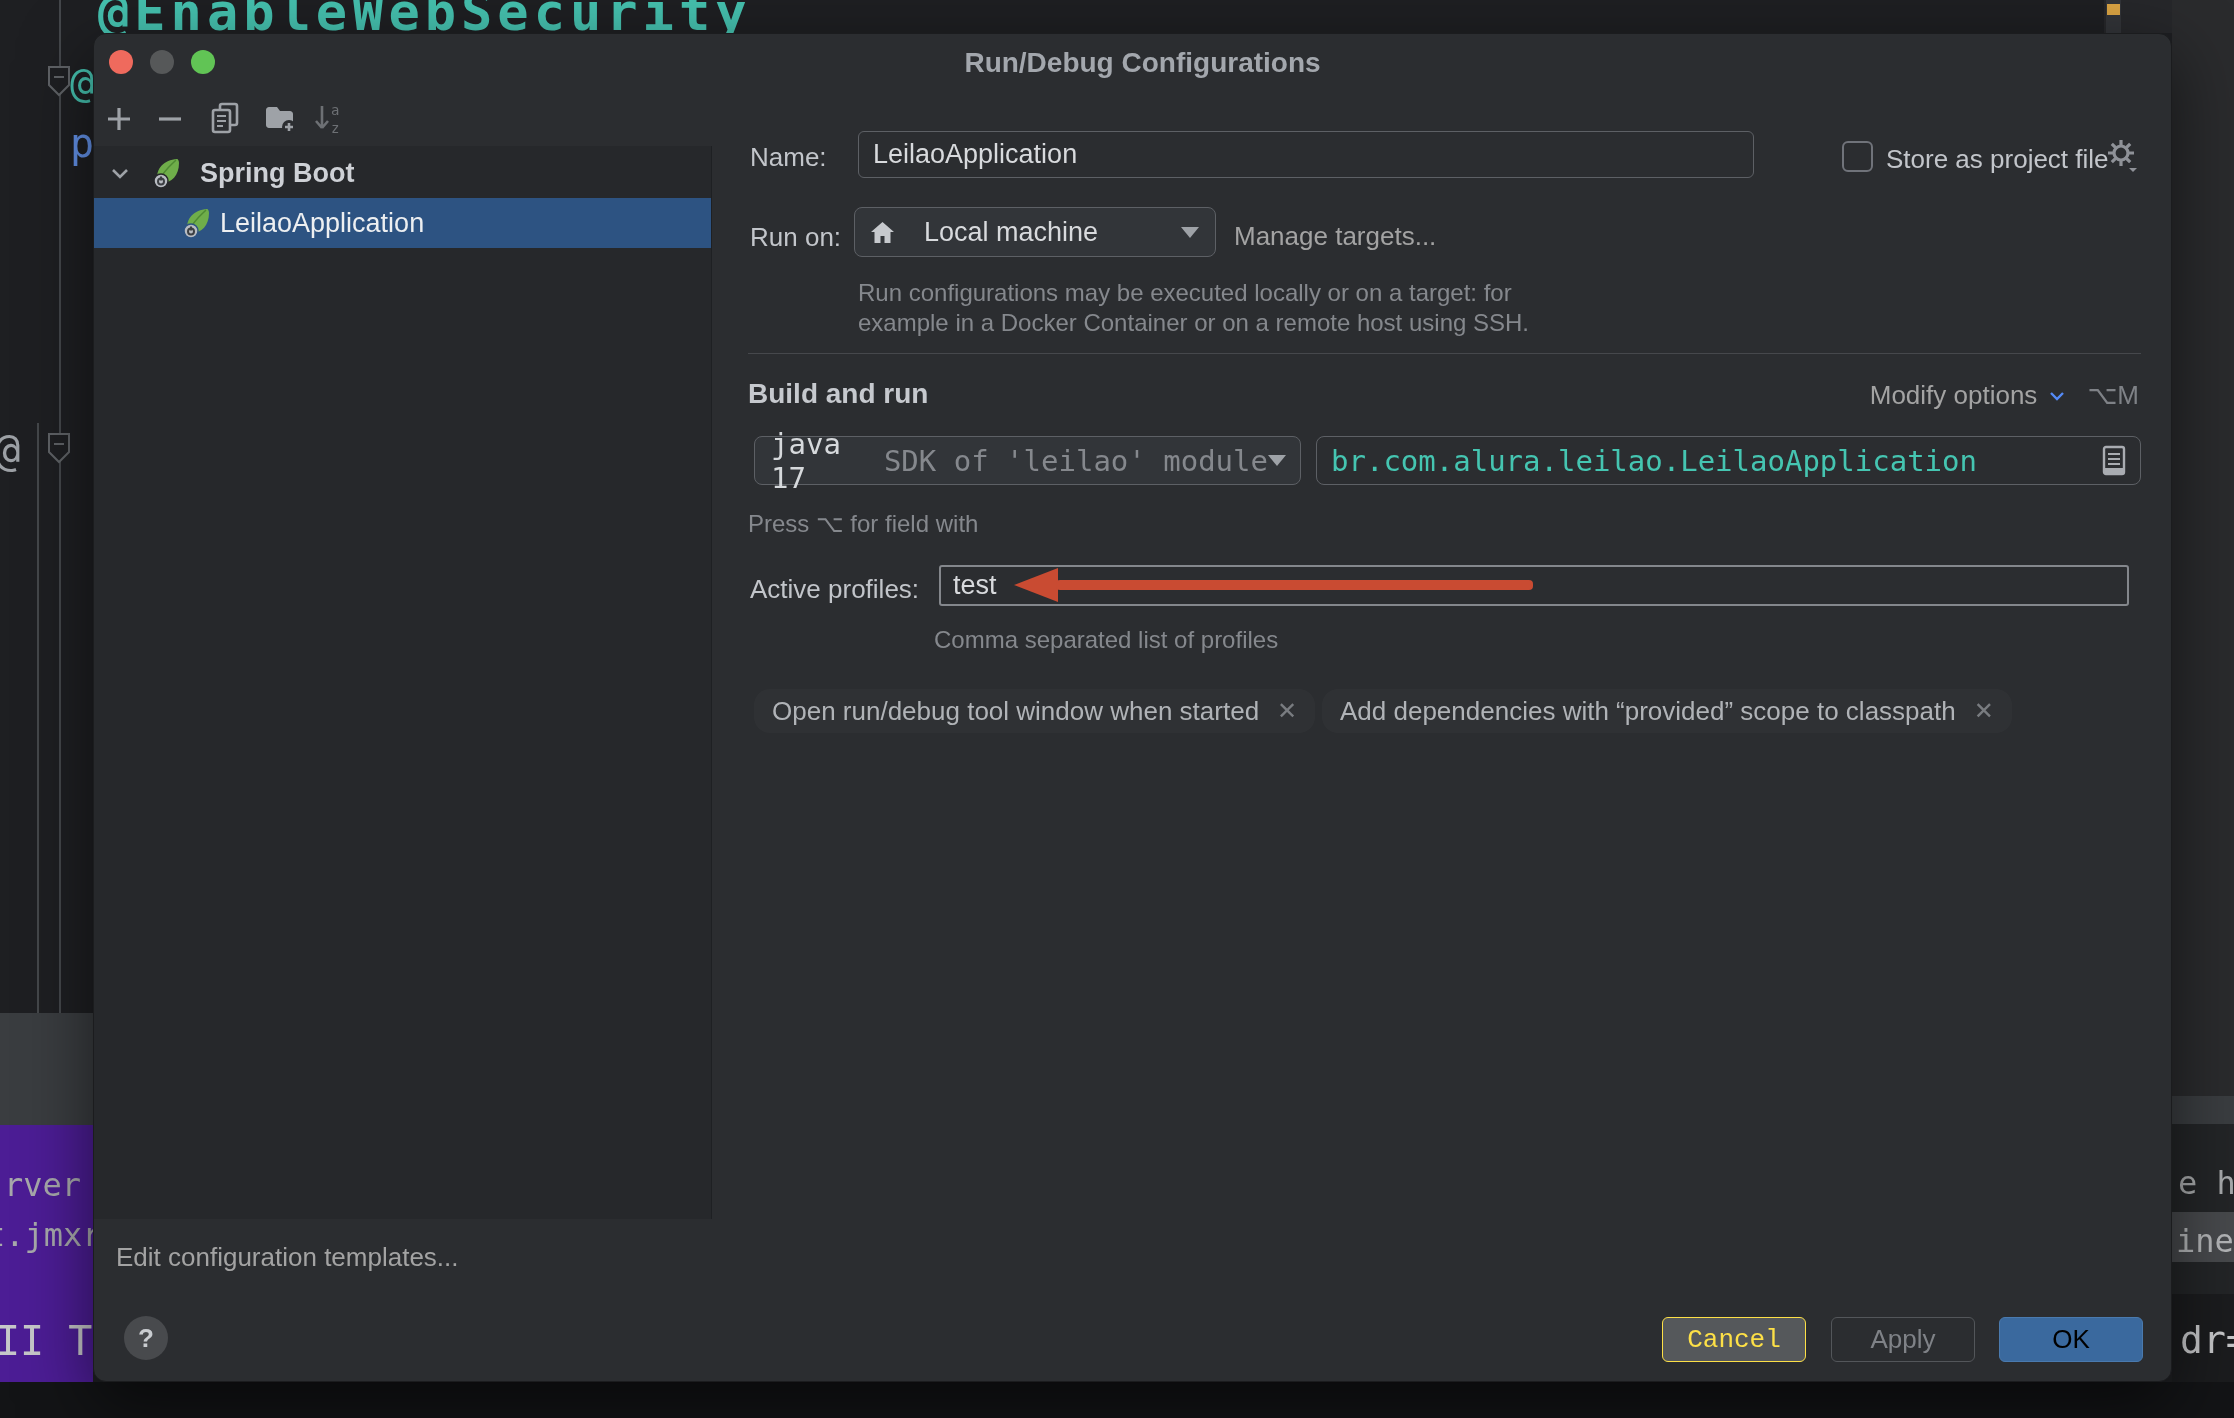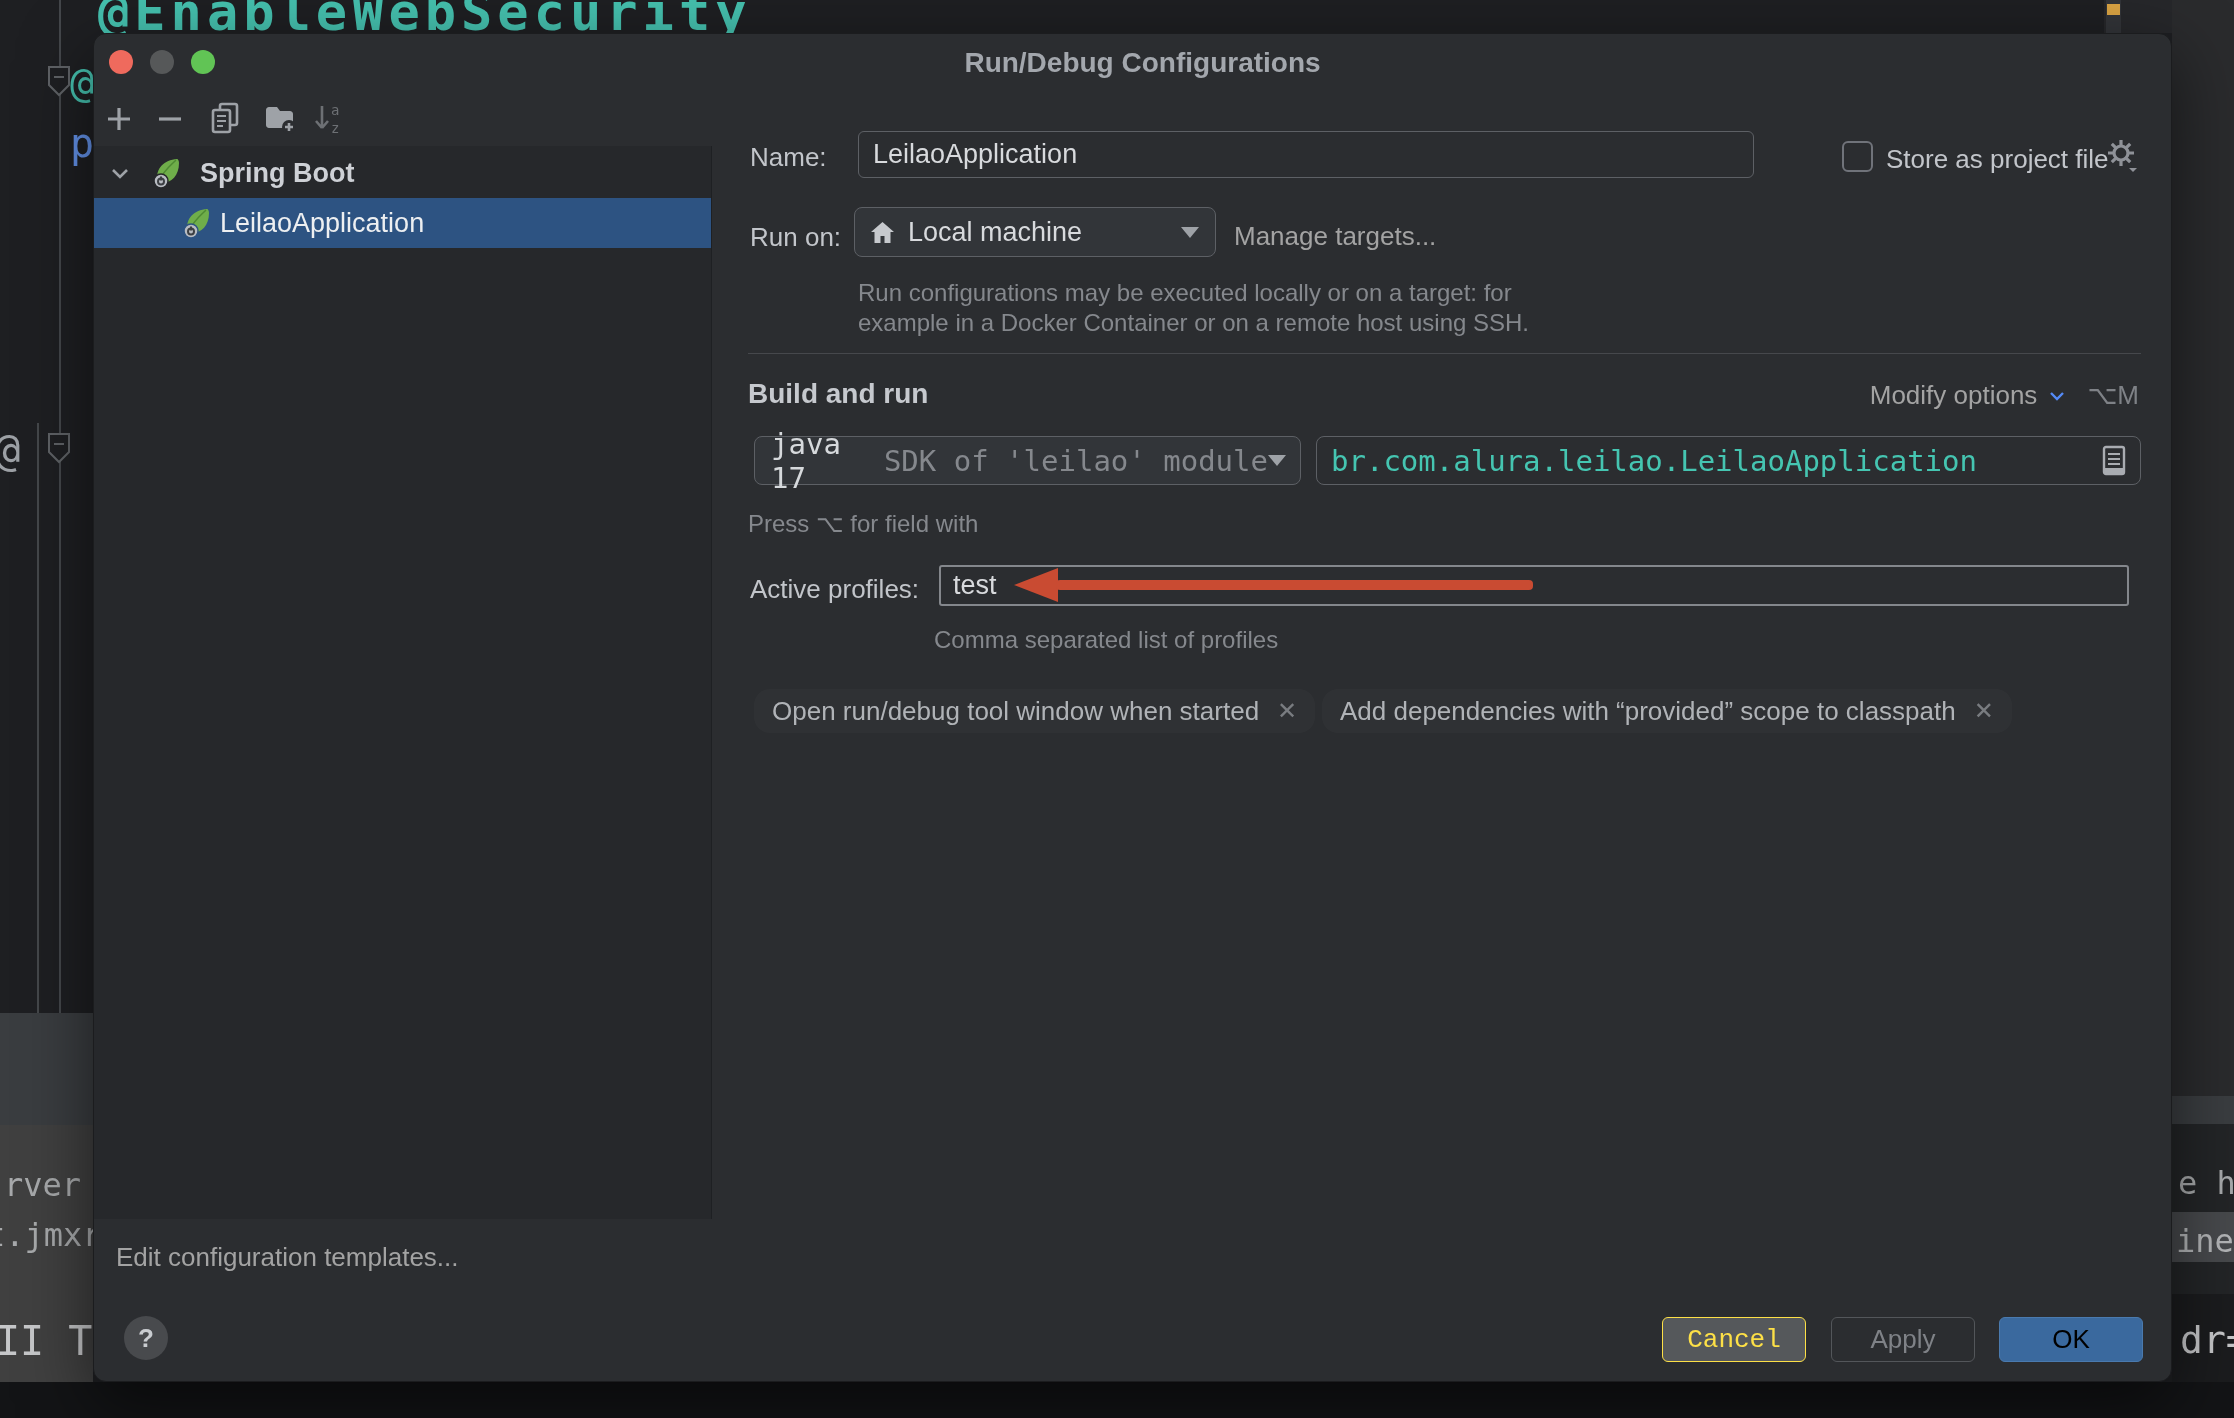--- a/index.html
+++ b/index.html
@@ -67,21 +67,21 @@
   <svg class="a" style="left:46px;top:431px;" width="26" height="34">
     <path d="M3 3h20v18L13 31 3 21z" fill="#1e1f22" stroke="#5f6266" stroke-width="2"></path>
     <path d="M8 13h10" stroke="#5f6266" stroke-width="2"></path>
   </svg>
 
   <div class="a mono" style="left:70px;top:60px;font-size:40px;color:#45c0ae;">@</div>
   <div class="a mono" style="left:70px;top:120px;font-size:40px;color:#6494ed;">p</div>
   <div class="a mono" style="left:-6px;top:424px;font-size:44px;color:#9ca0a5;">@</div>
 
   <div class="a" style="left:0;top:1013px;width:93px;height:112px;background:#3a3d40;"></div>
-  <div class="a" style="left:0;top:1125px;width:93px;height:257px;background:#404040;overflow:hidden;">
+  <div class="a" style="left:0;top:1125px;width:93px;height:257px;background:#4c1d95;overflow:hidden;">
     <div class="a mono bgtxt" style="left:4px;top:41px;">rver</div>
     <div class="a mono bgtxt" style="left:-14px;top:91px;">t.jmxr</div>
     <div class="a mono" style="left:-4px;top:193px;font-size:40px;color:#c6c7c9;white-space:pre;">II TCI</div>
   </div>
 
   <div class="a" style="left:2104px;top:0;width:68px;height:33px;background:#26272a;">
     <div class="a" style="left:2px;top:0;width:15px;height:33px;background:#323438;"></div>
     <div class="a" style="left:3px;top:4px;width:13px;height:11px;background:#d9a343;"></div>
   </div>
 
@@ -165,21 +165,21 @@
         <path d="M16 2v5M16 23v5M3 15h5M24 15h5M6.8 5.8l3.6 3.6M21.6 20.6l3.6 3.6M25.2 5.8l-3.6 3.6M10.4 20.6l-3.6 3.6"></path>
       </g>
       <path d="M24 30l4 4 4-4z" fill="#8f9298"></path>
       </svg>
 
     <div class="a lbl" style="left:656px;top:188px;">Run on:</div>
     <div class="a select" style="left:760px;top:173px;width:362px;height:50px;">
       <svg style="margin-left:14px;" width="27" height="25">
         <path d="M13.5 2L2 12h3.5v11h6v-7h4v7h6V12H25z" fill="#c6c9cd"></path>
         </svg>
-      <span style="margin-left:12px;font-size:27px;color:#d8dadd;">Local machine</span>
+      <span style="margin-left:28px;font-size:27px;color:#d8dadd;">Local machine</span>
       <span class="caret" style="margin-left:auto;margin-right:16px;"></span>
     </div>
     <div class="a link" style="left:1140px;top:187px;">Manage targets...</div>
 
     <div class="a hint" style="left:764px;top:245px;">Run configurations may be executed locally or on a target: for</div>
     <div class="a hint" style="left:764px;top:275px;">example in a Docker Container or on a remote host using SSH.</div>
 
     <div class="a" style="left:654px;top:319px;width:1393px;height:1px;background:#46484c;"></div>
 
     <div class="a" style="left:654px;top:344px;font-size:28px;font-weight:bold;color:#c6c9ce;">Build and run</div>

